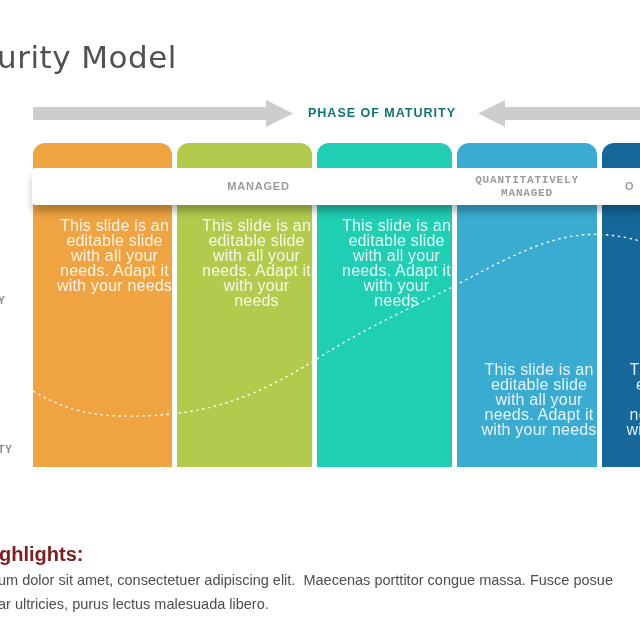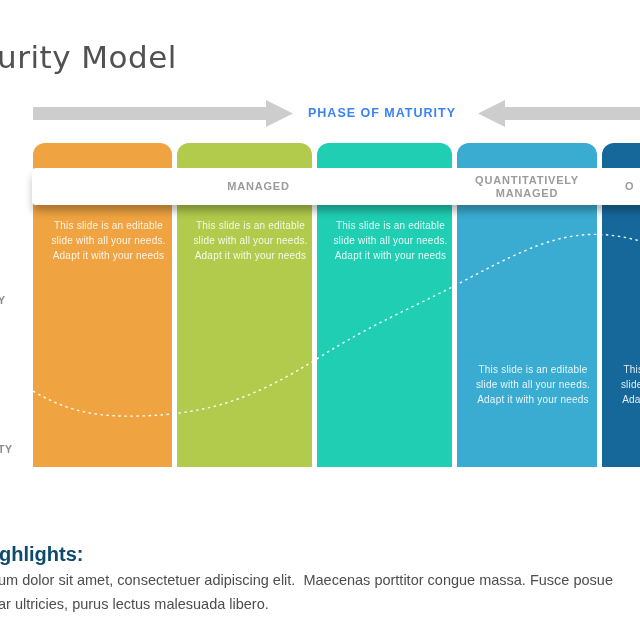--- a/index.html
+++ b/index.html
@@ -13,72 +13,72 @@
     font-size:31px;line-height:34px;color:#515151;letter-spacing:0.5px;
     white-space:nowrap;
   }
   
   .arrow{position:absolute;top:100px;height:27px;}
   .arrow svg{display:block;}
   .arrow-left{left:33px;width:260px;}
   .arrow-right{left:478px;width:162px;}
   .phase-label{
     position:absolute;left:296px;top:106px;width:172px;text-align:center;
-    font-size:12.5px;font-weight:bold;color:#3b82f6;letter-spacing:1px;
+    font-size:12.5px;font-weight:bold;color:#0f766e;letter-spacing:1px;
     white-space:nowrap;
   }
   
   .columns-area{
     position:absolute;left:0;top:143px;width:640px;height:324px;overflow:hidden;
   }
   .col{
     position:absolute;top:0;height:324px;border-radius:12px 12px 0 0;
   }
   .col-1{left:33px;width:139px;}
   .col-2{left:177px;width:135px;}
   .col-3{left:317px;width:135px;}
   .col-4{left:457px;width:140px;}
   .col-5{left:602px;width:140px;}
   .col-body{
-    position:absolute;left:6px;width:100%;box-sizing:border-box;padding:0 10px;
+    position:absolute;left:12px;width:100%;box-sizing:border-box;padding:0 10px;
     text-align:center;color:rgba(255,255,255,0.88);
-    font-size:10px;line-height:15px;letter-spacing:0.2px;
+    font-size:16px;line-height:15px;letter-spacing:0.2px;
   }
   .body-top{top:75px;}
   .body-bottom{top:219px;}
   
   .header-band{
     position:absolute;left:32px;top:25px;width:616px;height:37px;
     background:#ffffff;border-radius:4px 0 0 4px;
     box-shadow:0 7px 8px -1px rgba(0,0,0,0.30);
   }
   .band-label{
     position:absolute;top:25px;height:37px;
     display:flex;align-items:center;justify-content:center;text-align:center;
     font-size:11px;font-weight:600;color:#9B9B9B;letter-spacing:0.8px;
     line-height:13px;z-index:3;
   }
   .band-label.lbl-1{left:33px;width:139px;}
   .band-label.lbl-2{left:191px;width:135px;}
   .band-label.lbl-3{left:317px;width:135px;}
-  .band-label.lbl-4{left:457px;width:140px;}
+  .band-label.lbl-4{left:457px;width:140px;font-family:Liberation Mono, monospace;}
   .band-label.lbl-5{left:602px;width:140px;justify-content:flex-start;padding-left:23px;box-sizing:border-box;}
   .curve-svg{position:absolute;left:0;top:0;z-index:2;pointer-events:none;}
   
   .edge-frag{
     position:absolute;font-size:10.5px;font-weight:bold;color:#8C8C8C;
     letter-spacing:0.5px;white-space:nowrap;
   }
   .frag-1{left:1px;top:150px;margin-left:40px;}
   .frag-2{left:-2px;top:294px;}
   .frag-3{left:-2px;top:443px;}
   
   .hl-heading{
     position:absolute;left:-1px;top:543px;
-    font-size:20px;font-weight:bold;color:#0c4a6e;white-space:pre;
+    font-size:20px;font-weight:bold;color:#7f1d1d;white-space:pre;
   }
   .hl-line{
     position:absolute;left:-2px;width:660px;overflow:hidden;
     font-size:14.5px;color:#4D4D4D;white-space:pre;
   }
   .hl-line-1{top:572px;}
   .hl-line-2{top:596px;}
 </style>
 </head>
 <body>

